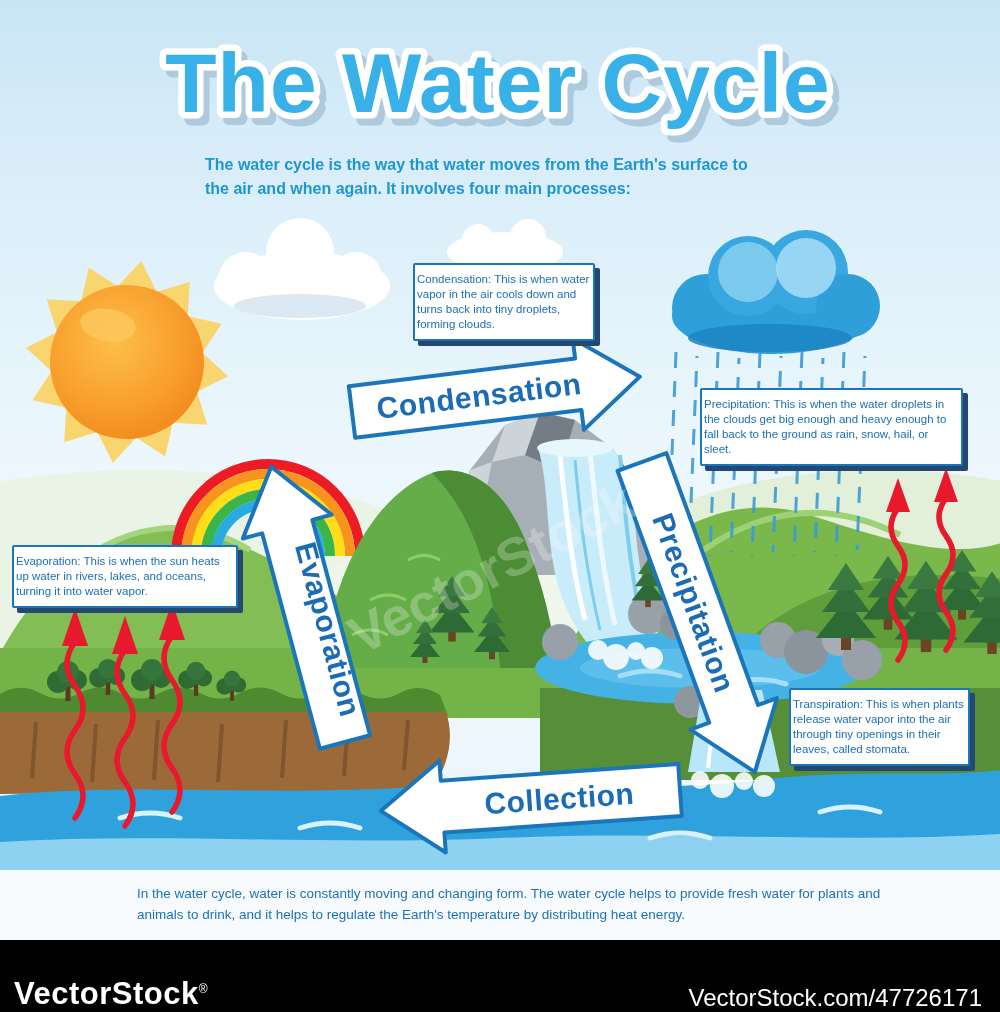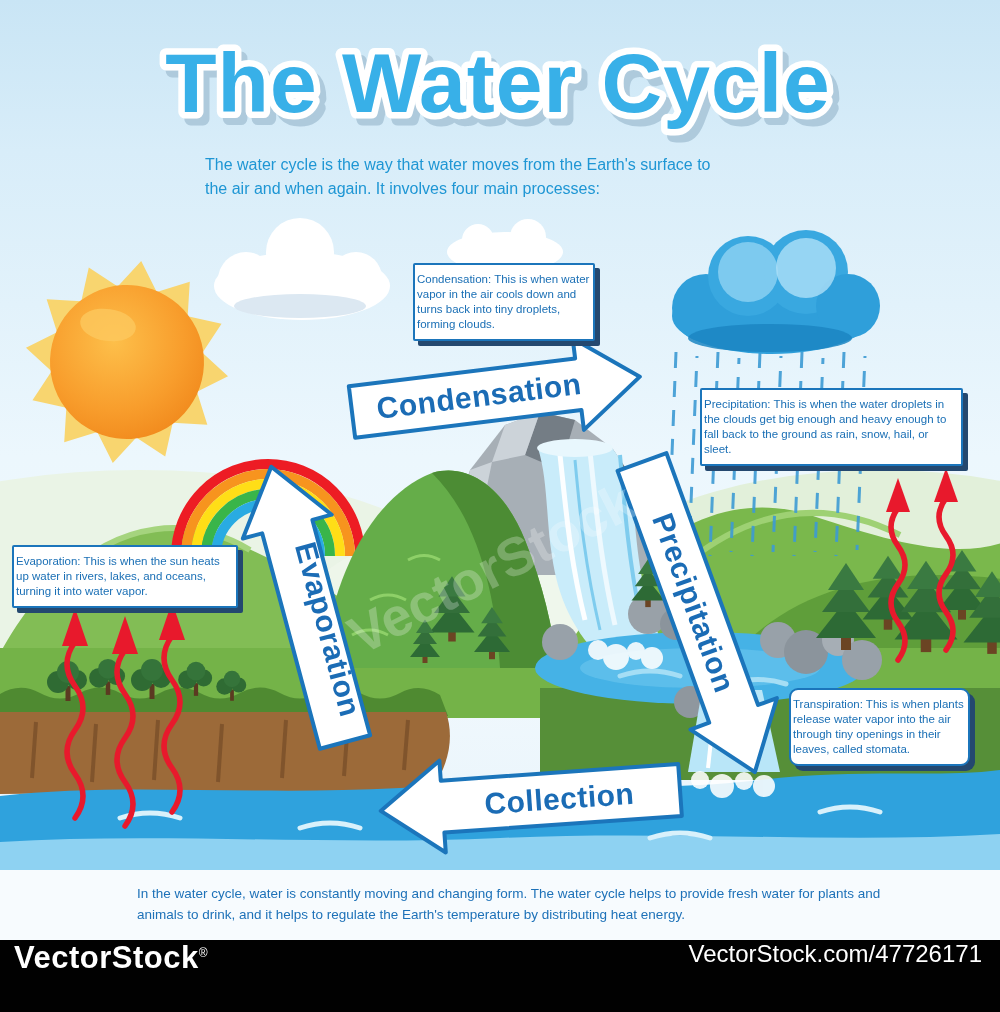--- a/index.html
+++ b/index.html
@@ -15,40 +15,40 @@
     fill:#aecadc; stroke:#aecadc; stroke-width:13px; paint-order:stroke;
     stroke-linejoin:round; letter-spacing:1px;
   }
   .title-main {
     font-family:"Liberation Sans",sans-serif; font-weight:bold; font-size:84px;
     fill:#38b0e8; stroke:#ffffff; stroke-width:13px; paint-order:stroke;
     stroke-linejoin:round; letter-spacing:1px;
   }
   .intro {
     position:absolute; left:205px; top:153px; z-index:3;
-    color:#1e96d4; font-size:16px; font-weight:normal; line-height:1.5;
+    color:#1e96d4; font-size:16px; font-weight:bold; line-height:1.5;
   }
   .callout {
     position:absolute; z-index:4; background:#ffffff; border:2px solid #1b75bb;
     box-shadow:5px 5px 0 #24486f; color:#1a6fb5; font-size:11.5px; line-height:1.3;
     padding:7px 2px; border-radius:2px; box-sizing:border-box;
   }
   .arrow-label {
     font-family:"Liberation Sans",sans-serif; font-weight:bold; font-size:30px;
     fill:#1b6cb5; letter-spacing:0.5px;
   }
   .wm-diag { font-family:"Liberation Sans",sans-serif; font-weight:bold; font-size:54px; }
   .footer-band {
     position:absolute; left:0; top:870px; width:1000px; height:70px; background:#f7fbfe;
     z-index:4; box-sizing:border-box; padding:14px 4px 0 137px;
     color:#1d71b8; font-size:13.5px; line-height:1.55; white-space:nowrap;
   }
   .stock-bar {
     position:absolute; left:0; top:940px; width:1000px; height:72px; background:#010101;
-    z-index:5; display:flex; align-items:flex-start; justify-content:space-between;
+    z-index:5; display:flex; align-items:flex-end; justify-content:space-between;
     box-sizing:border-box; padding:0 18px 0 14px; color:#ffffff;
   }
   .stock-left { font-size:31px; font-weight:bold; letter-spacing:0.5px; }
   .stock-left sup { font-size:12px; font-weight:normal; }
   .stock-right { font-size:24px; font-weight:normal; }
 </style>
 </head>
 <body>
 
 <div class="poster">
@@ -310,21 +310,21 @@
     <div>The water cycle is the way that water moves from the Earth's surface to</div>
     <div>the air and when again. It involves four main processes:</div>
   </div>
 
   <div class="callout" style="left:413px; top:263px; width:182px;">Condensation: This is when water vapor in the air cools down and turns back into tiny droplets, forming clouds.</div>
 
   <div class="callout" style="left:700px; top:388px; width:263px;">Precipitation: This is when the water droplets in the clouds get big enough and heavy enough to fall back to the ground as rain, snow, hail, or sleet.</div>
 
   <div class="callout" style="left:12px; top:545px; width:226px;">Evaporation: This is when the sun heats up water in rivers, lakes, and oceans, turning it into water vapor.</div>
 
-  <div class="callout" style="left:789px; top:688px; width:181px;border-radius:9px;">Transpiration: This is when plants release water vapor into the air through tiny openings in their leaves, called stomata.</div>
+  <div class="callout" style="left:789px; top:688px; width:181px;">Transpiration: This is when plants release water vapor into the air through tiny openings in their leaves, called stomata.</div>
 
   <div class="footer-band">
     <div>In the water cycle, water is constantly moving and changing form. The water cycle helps to provide fresh water for plants and</div>
     <div>animals to drink, and it helps to regulate the Earth's temperature by distributing heat energy.</div>
   </div>
 
   <div class="stock-bar">
     <div class="stock-left">
       <span>VectorStock</span><sup>®</sup>
     </div>

